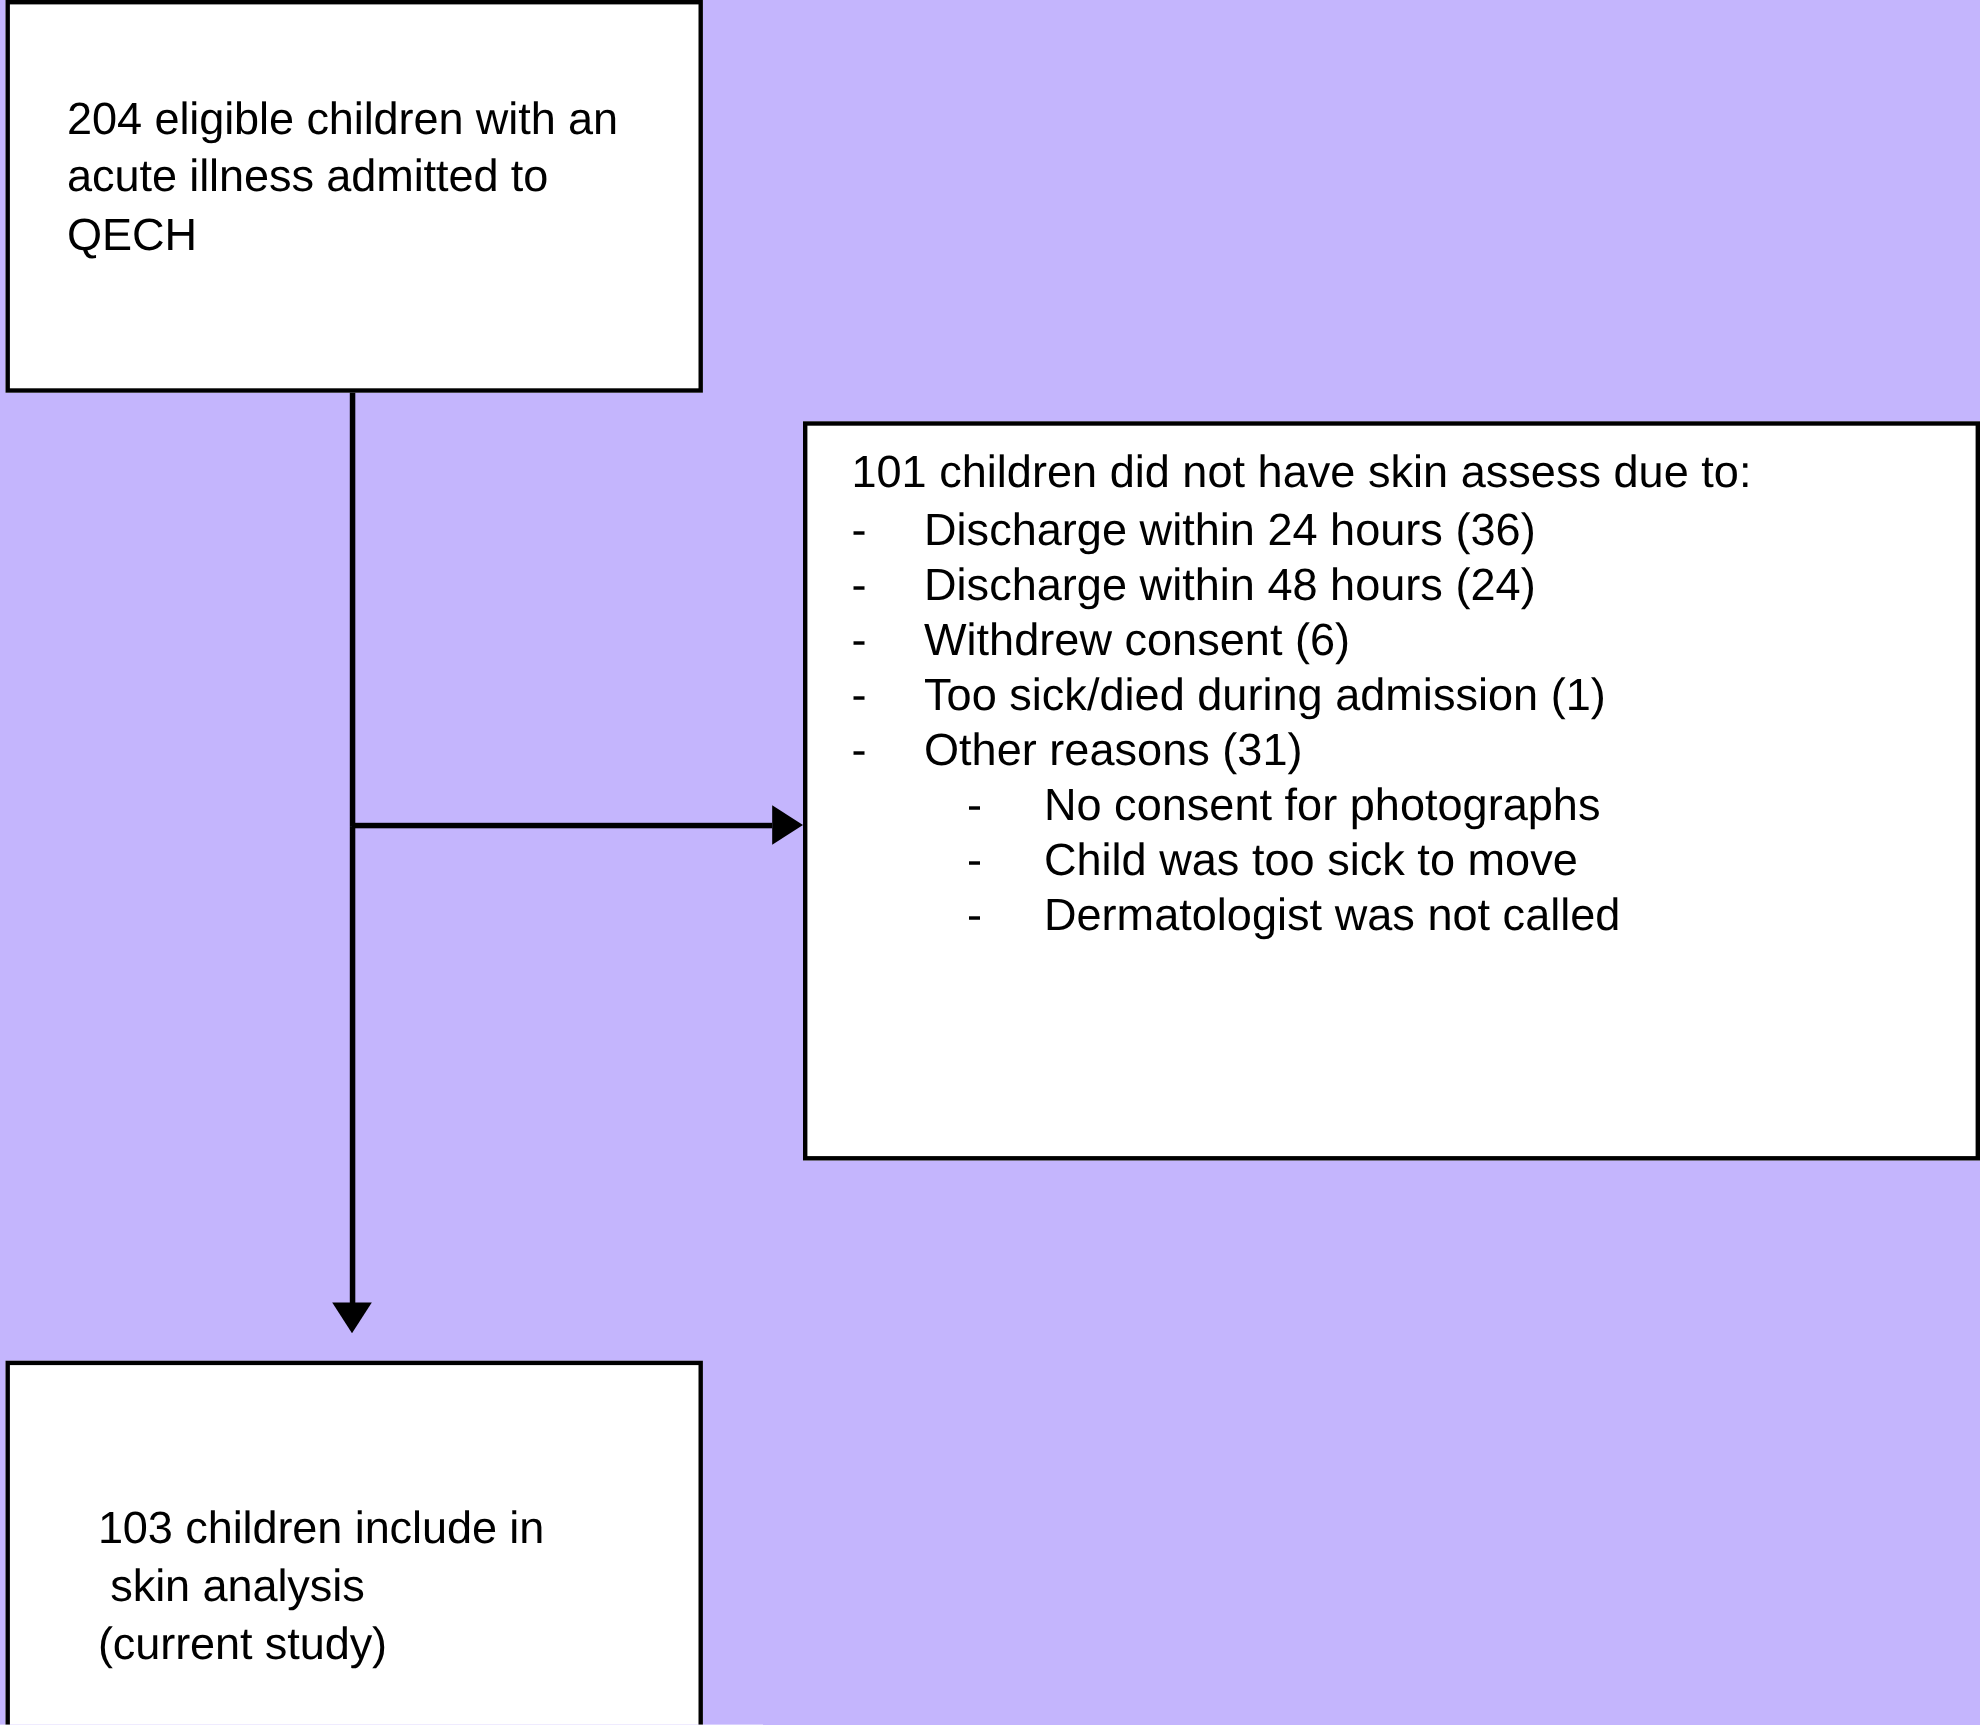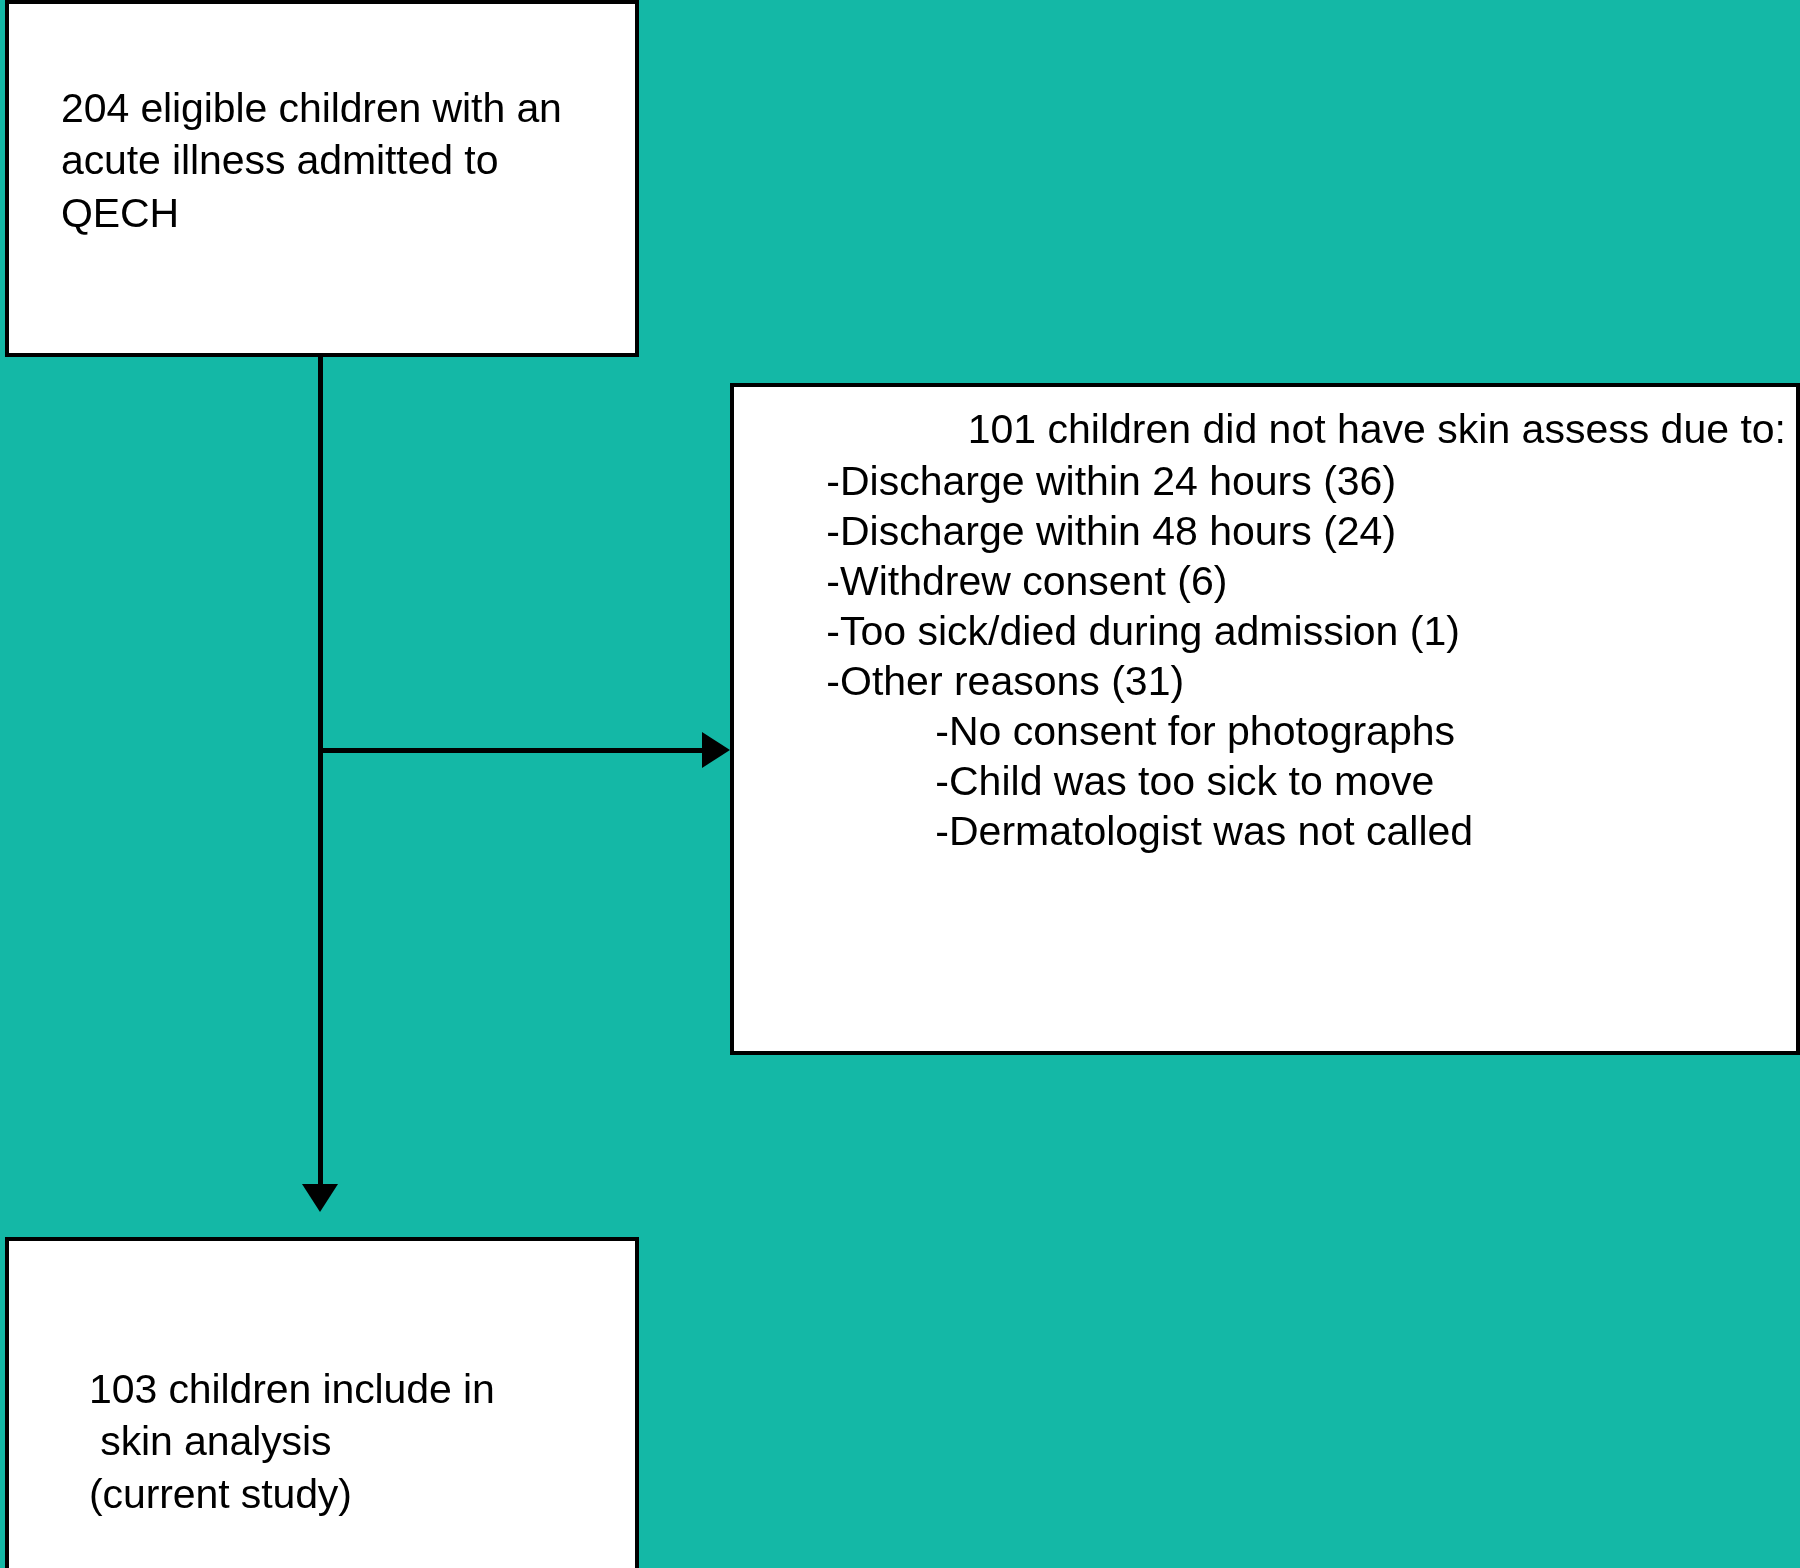--- a/index.html
+++ b/index.html
@@ -8,21 +8,21 @@
     background: #ffffff;
   }
   body {
     font-family: "Liberation Sans", sans-serif;
     color: #000000;
   }
   #canvas {
     position: relative;
     width: 1800px;
     height: 1568px;
-    background: #14b8a6;
+    background: #c4b5fd;
     overflow: hidden;
   }
 
   
   .flow-box {
     position: absolute;
     box-sizing: border-box;
     border: 4px solid #000000;
     background: #ffffff;
   }
@@ -65,21 +65,20 @@
     top: 122px;
     width: 520px;
   }
 
   
   .excl-inner {
     position: absolute;
     left: 40px;
     top: 22px;
     right: 10px;
-    text-align: right;
   }
   .excl-head {
     font-size: 41px;
     line-height: 1.0;
     margin-bottom: 11px;
     white-space: nowrap;
   }
   .excl-list {
     list-style: none;
     margin: 0;

